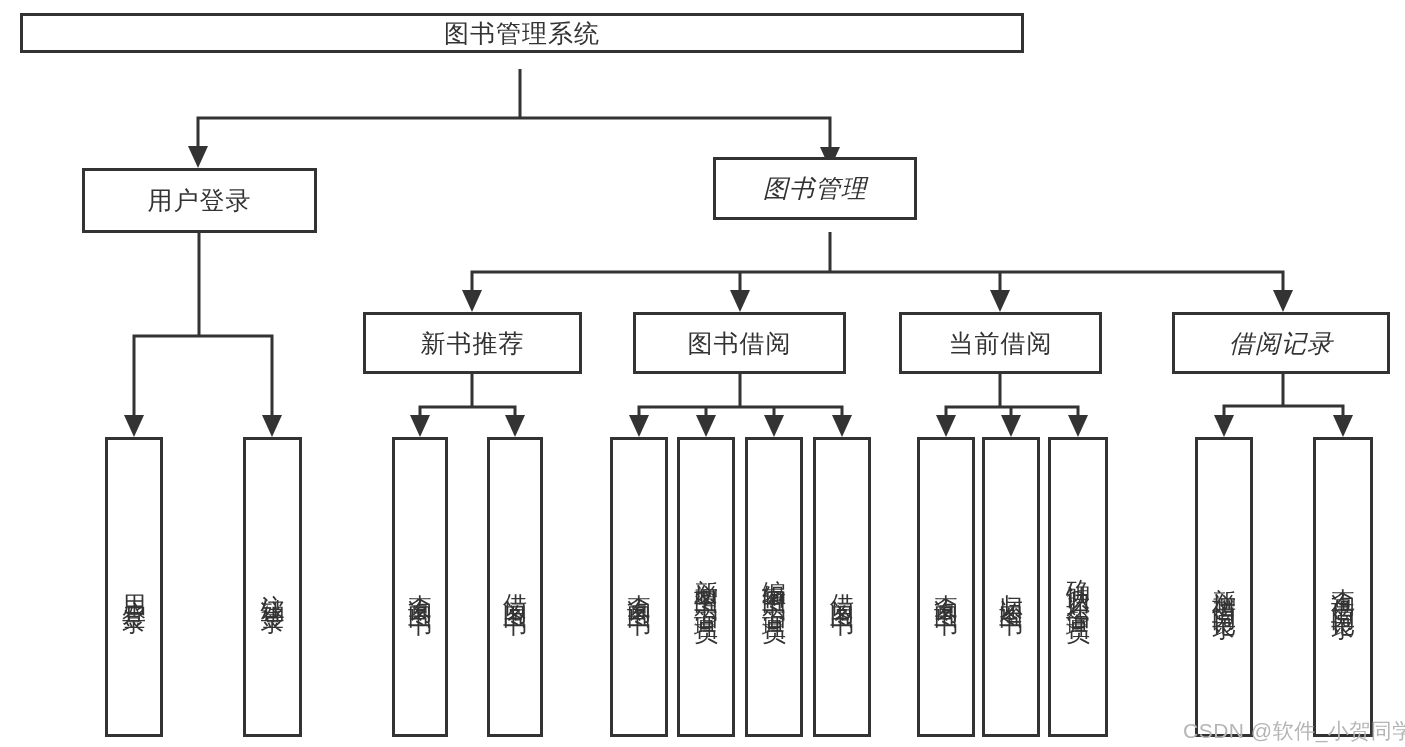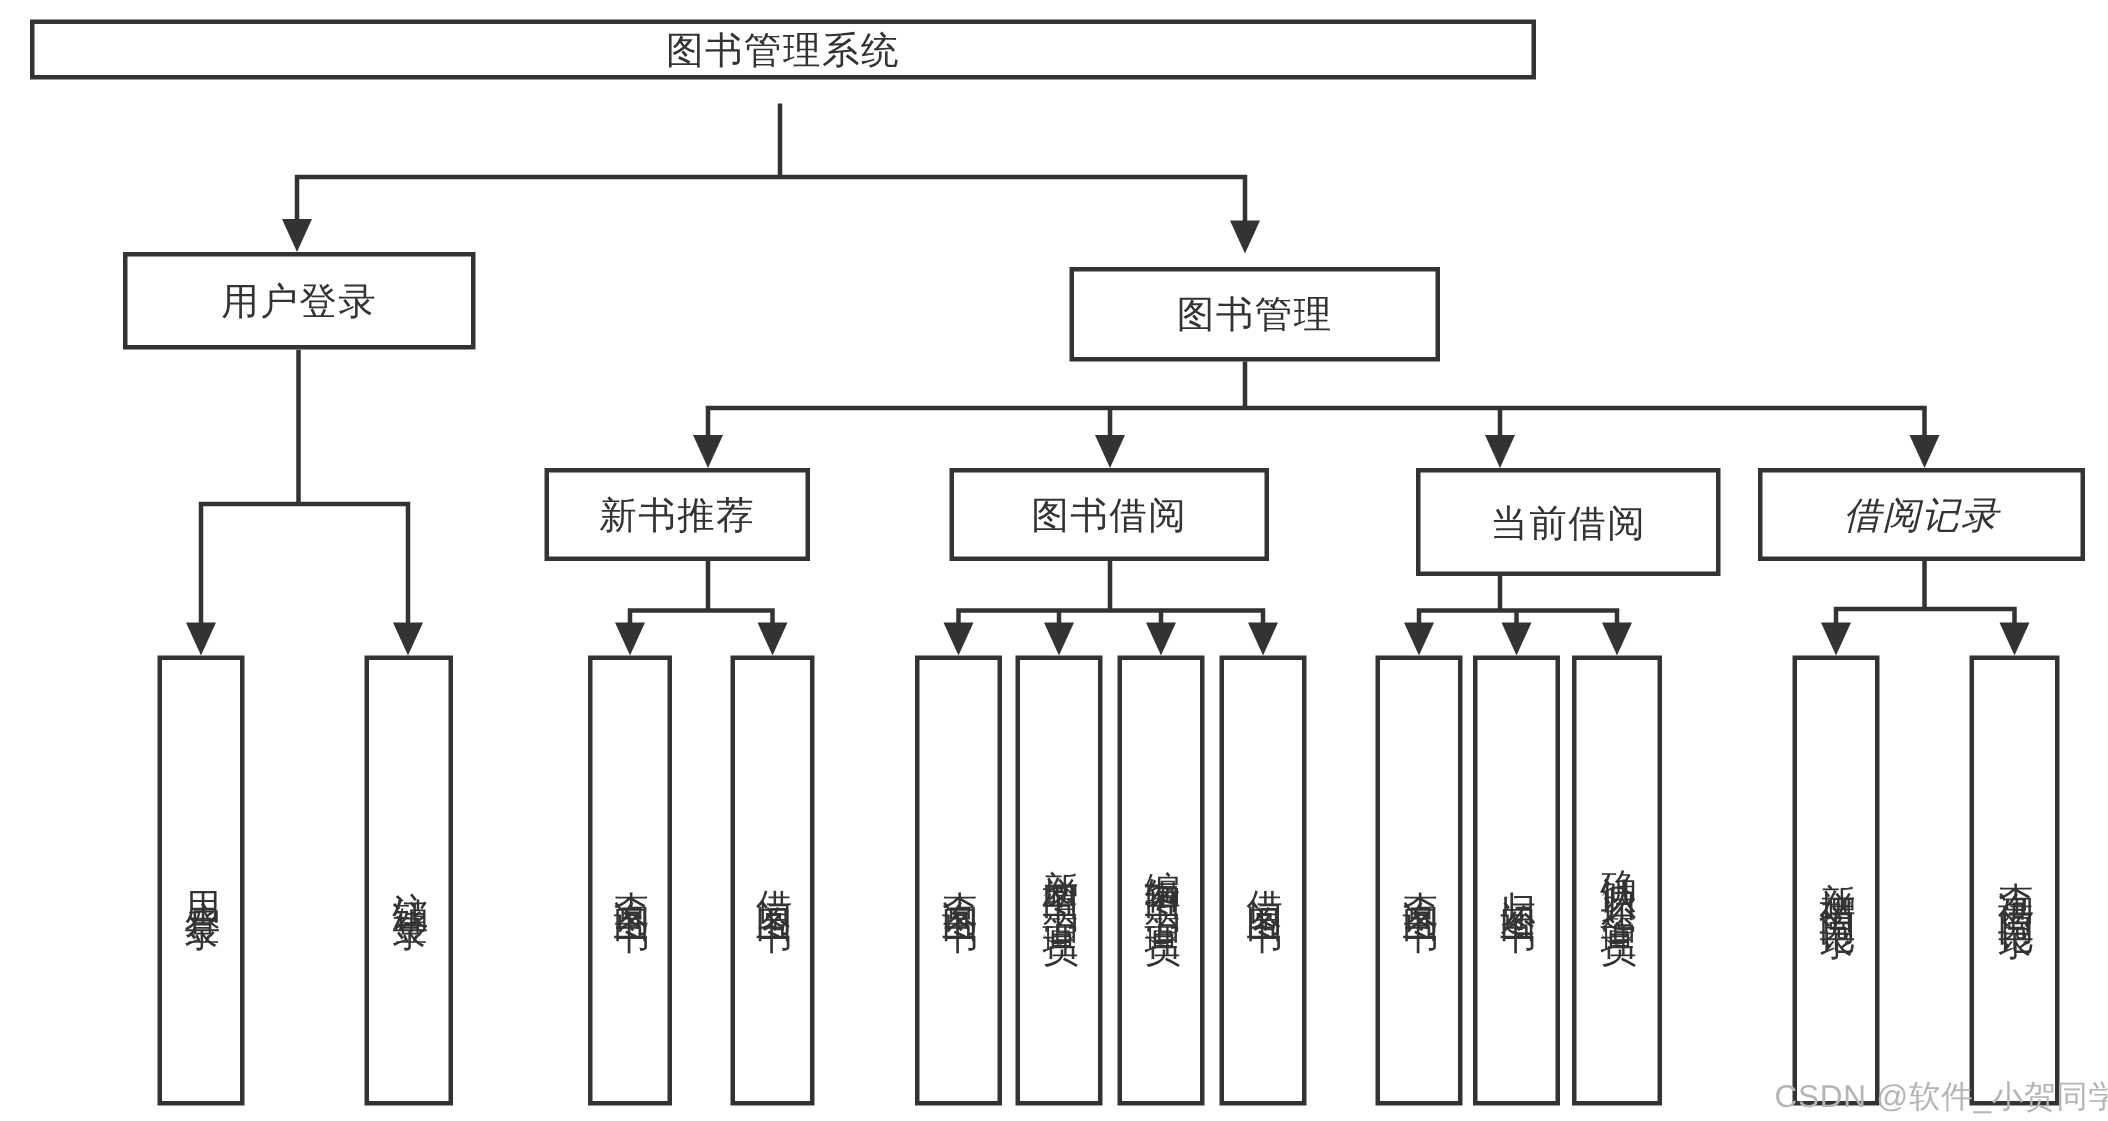--- a/index.html
+++ b/index.html
@@ -92,25 +92,25 @@
     <g>
       <path d="M1283 374 V406 M1222.5 406 H1344.5 M1224 406 V417 M1343 406 V417"></path>
       <polygon points="1224,437 1214,415 1234,415"></polygon>
       <polygon points="1343,437 1333,415 1353,415"></polygon>
     </g>
   </svg>
 
   <div class="node h" style="left:20px; top:13px; width:1004px; height:40px;">图书管理系统</div>
 
   <div class="node h" style="left:82px; top:168px; width:235px; height:65px;">用户登录</div>
-  <div class="node h" style="left:713px; top:178px; width:247px; height:63px;">图书管理</div>
+  <div class="node h" style="left:713px; top:157px; width:204px; height:63px;font-style:italic;">图书管理</div>
 
-  <div class="node h" style="left:363px; top:312px; width:177px; height:62px;">新书推荐</div>
+  <div class="node h" style="left:363px; top:312px; width:219px; height:62px;">新书推荐</div>
   <div class="node h" style="left:633px; top:312px; width:213px; height:62px;">图书借阅</div>
-  <div class="node h" style="left:944px; top:312px; width:203px; height:72px;">当前借阅</div>
+  <div class="node h" style="left:899px; top:312px; width:203px; height:62px;">当前借阅</div>
   <div class="node h" style="left:1172px; top:312px; width:218px; height:62px;font-style:italic;">借阅记录</div>
 
   <div class="node v" style="left:105px; top:437px; width:58px; height:300px;">用户登录</div>
   <div class="node v" style="left:243px; top:437px; width:59px; height:300px;">注销登录</div>
 
   <div class="node v" style="left:392px; top:437px; width:56px; height:300px;">查询图书</div>
   <div class="node v" style="left:487px; top:437px; width:56px; height:300px;">借阅图书</div>
 
   <div class="node v" style="left:610px; top:437px; width:58px; height:300px;">查询图书</div>
   <div class="node v" style="left:677px; top:437px; width:58px; height:300px;">新增图书（管理员）</div>

